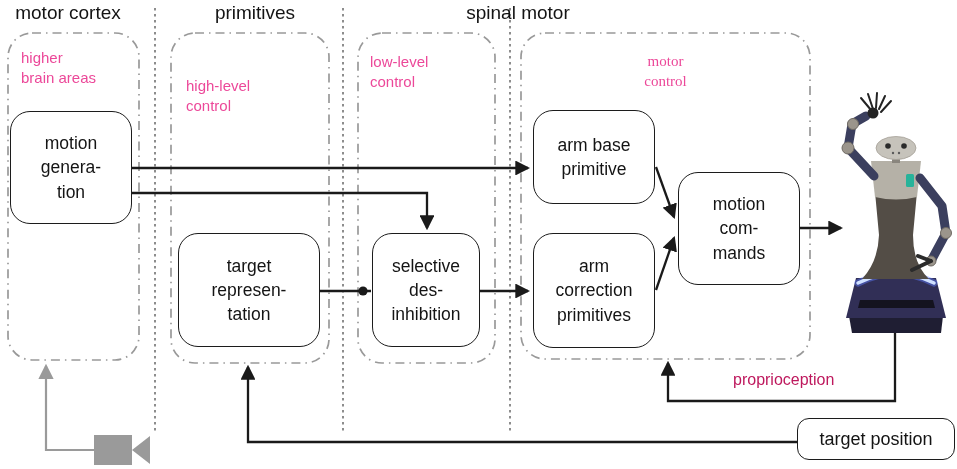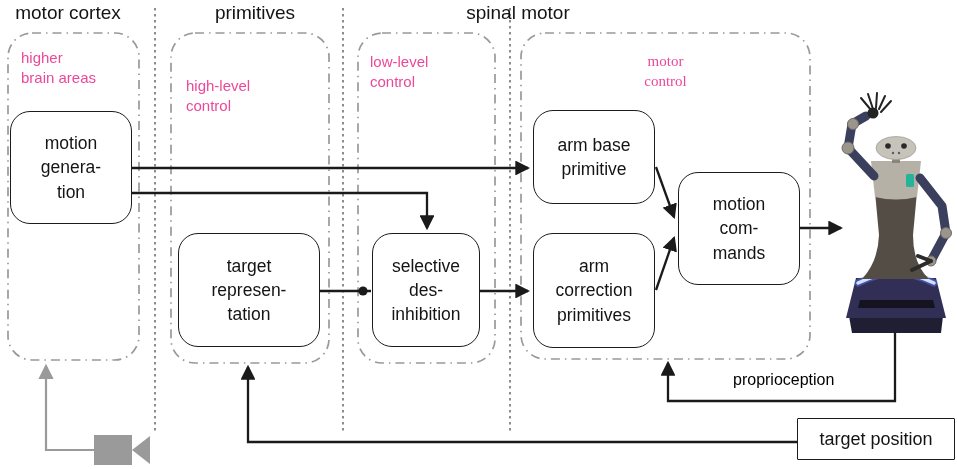--- a/index.html
+++ b/index.html
@@ -16,21 +16,21 @@
     position:absolute;z-index:2;color:#ec4899;font-size:15px;line-height:1.32;
     white-space:nowrap;
   }
   .node{
     position:absolute;z-index:4;background:#ffffff;border:1.8px solid #1c1c1c;
     border-radius:20px;display:flex;align-items:center;justify-content:center;
     text-align:center;color:#141414;font-size:17.5px;line-height:1.38;
     box-sizing:border-box;
   }
   .annotation{
-    position:absolute;z-index:3;color:#000000;font-size:16px;white-space:nowrap;
+    position:absolute;z-index:3;color:#be185d;font-size:16px;white-space:nowrap;
   }
 </style>
 </head>
 <body>
 
 <div id="stage">
 
   <svg id="wires" width="957" height="469" viewBox="0 0 957 469">
     <defs>
       <marker id="arr" viewBox="0 0 10 10" refX="8.5" refY="5" markerWidth="6.5" markerHeight="6.5" orient="auto-start-reverse">
@@ -109,17 +109,17 @@
   <div class="container-label" style="left:186px;top:52px;margin-top:24px;">high-level<br>control</div>
   <div class="container-label" style="left:370px;top:52px;">low-level<br>control</div>
   <div class="container-label" style="left:521px;top:52px;width:289px;text-align:center;font-family:Liberation Serif, serif;">motor<br>control</div>
 
   <div class="node" style="left:10px;top:111px;width:122px;height:113px;">motion<br>genera-<br>tion</div>
   <div class="node" style="left:178px;top:233px;width:142px;height:114px;">target<br>represen-<br>tation</div>
   <div class="node" style="left:372px;top:233px;width:108px;height:114px;">selective<br>des-<br>inhibition</div>
   <div class="node" style="left:533px;top:110px;width:122px;height:94px;">arm base<br>primitive</div>
   <div class="node" style="left:533px;top:233px;width:122px;height:115px;">arm<br>correction<br>primitives</div>
   <div class="node" style="left:678px;top:172px;width:122px;height:113px;">motion<br>com-<br>mands</div>
-  <div class="node" style="left:797px;top:418px;width:158px;height:42px;border-radius:1px;font-size:18px;">target position</div>
+  <div class="node" style="left:797px;top:418px;width:158px;height:42px;border-radius:12px;font-size:18px;">target position</div>
 
   <div class="annotation" style="left:733px;top:371px;">proprioception</div>
 
 </div>
 
 </body></html>

